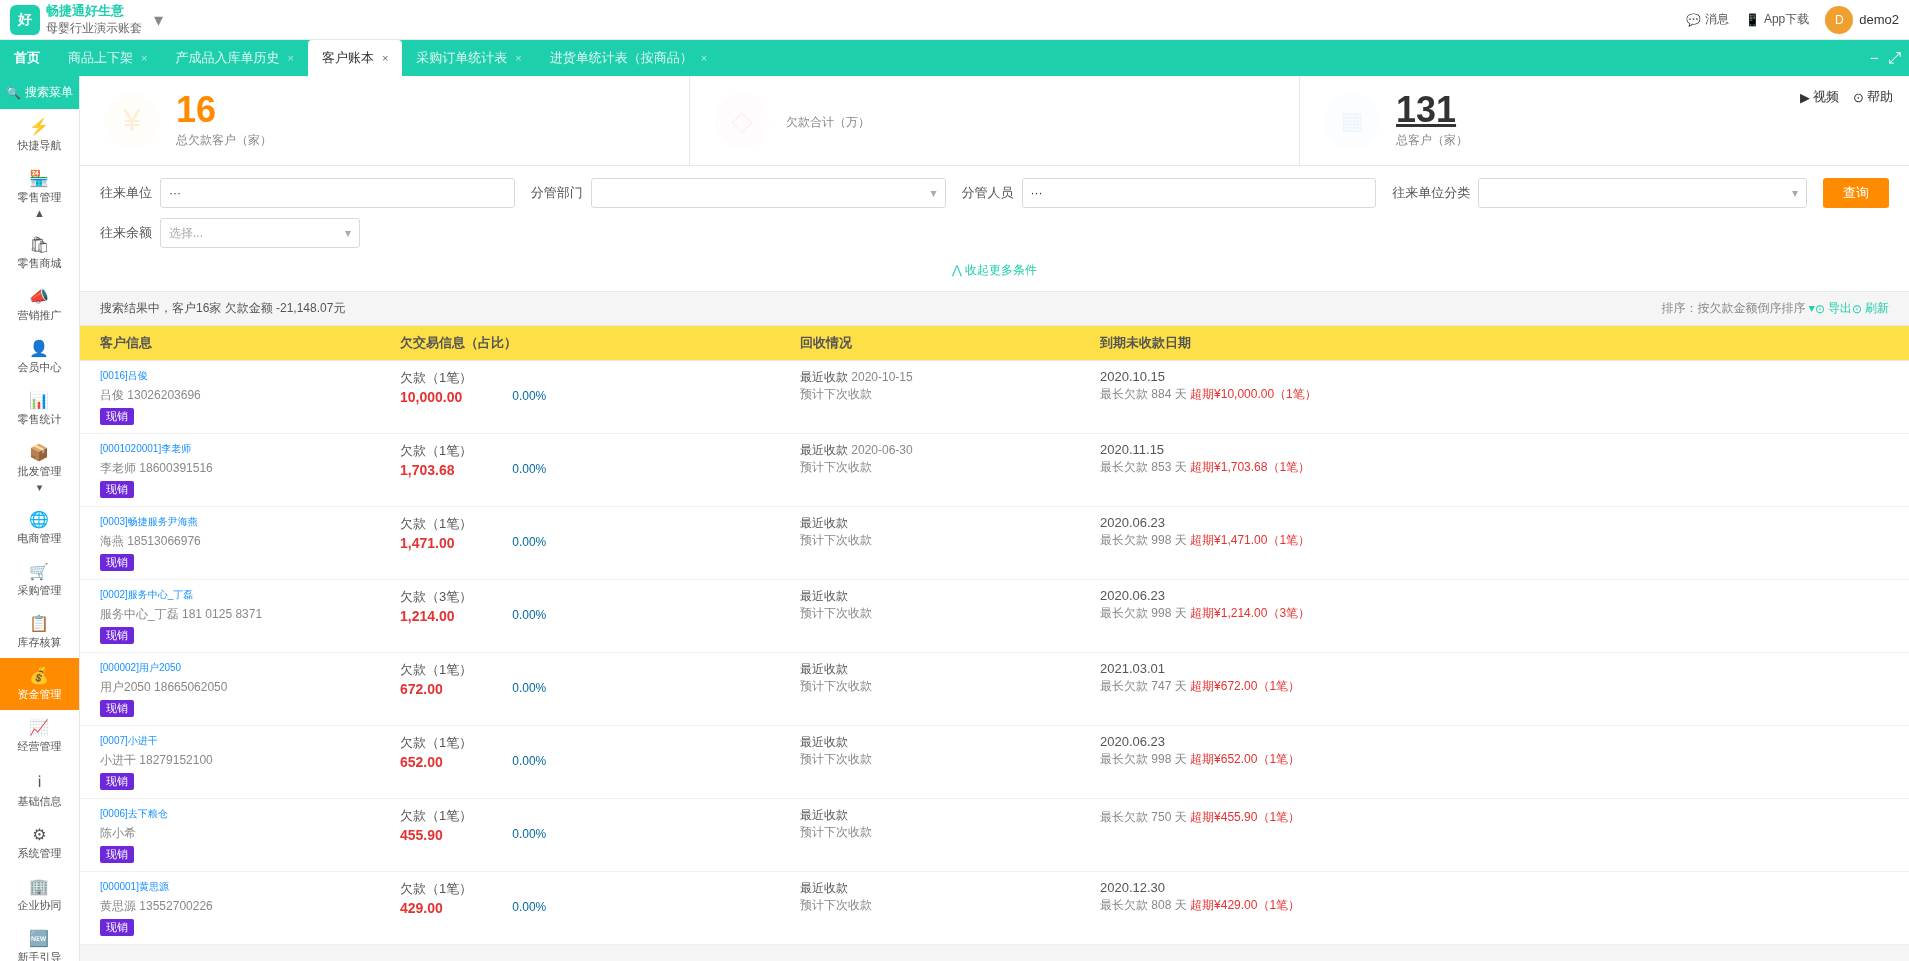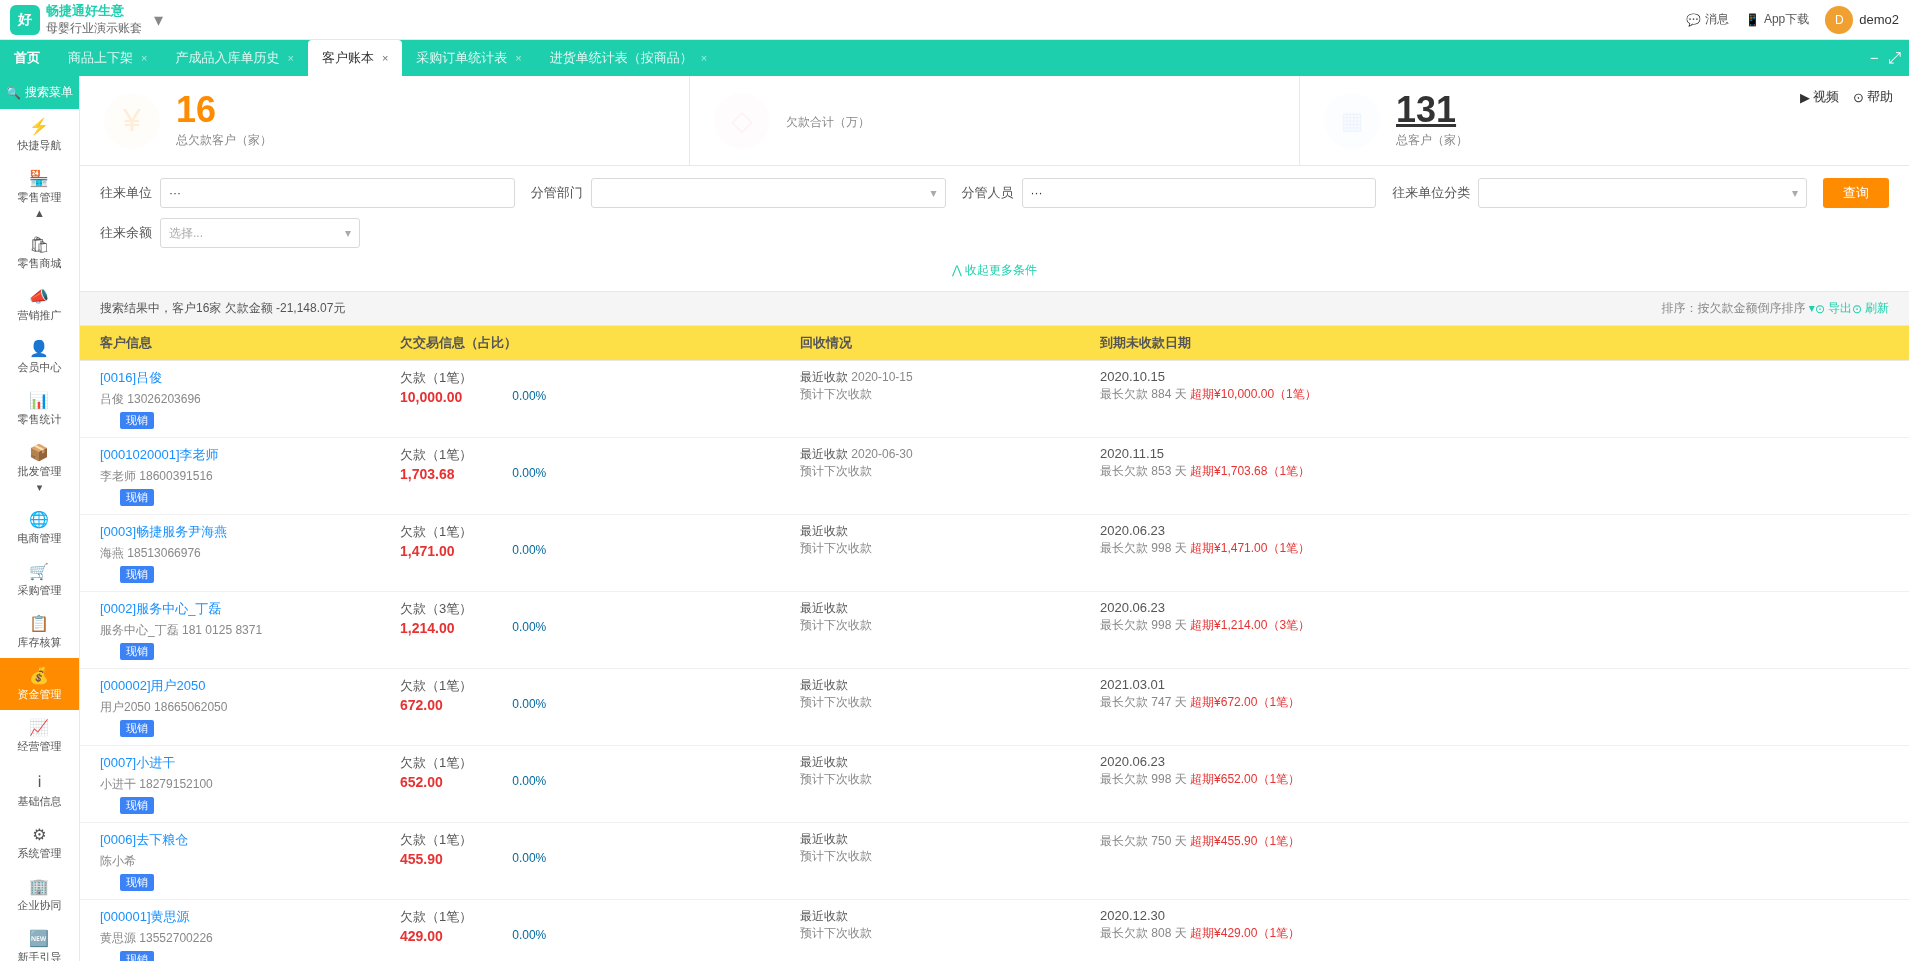--- a/index.html
+++ b/index.html
@@ -214,31 +214,30 @@
       color: #555;
     }
     .data-row {
       display: grid;
       grid-template-columns: 300px 400px 300px 1fr;
       border-bottom: 1px solid #f0f0f0;
       padding: 8px 20px;
       align-items: start;
     }
 
-    .customer-name { color: #1890ff; font-size: 13px; cursor: pointer; }
+    .customer-name { color: #1890ff; font-size: 10px; cursor: pointer; }
     .customer-sub { font-size: 12px; color: #888; margin-top: 4px; }
     .customer-tag {
       display: inline-block;
-      background: #3b82f6;
+      background: #6d28d9;
       color: #fff;
       font-size: 11px;
       padding: 1px 6px;
       border-radius: 2px;
       margin-top: 4px;
-      margin-left: 20px;
     }
     .debt-count { font-size: 13px; color: #555; }
     .debt-amount { font-size: 14px; color: #e63232; font-weight: bold; margin-top: 2px; }
     .debt-ratio { font-size: 12px; color: #0369a1; margin-top: 2px; }
     .collection-info { font-size: 12px; color: #888; }
     .collection-label { color: #555; }
     .overdue-date { font-size: 13px; color: #555; }
     .overdue-days { font-size: 12px; color: #888; margin-top: 2px; }
     .overdue-amount { color: #e63232; font-size: 12px; cursor: pointer; }
 

